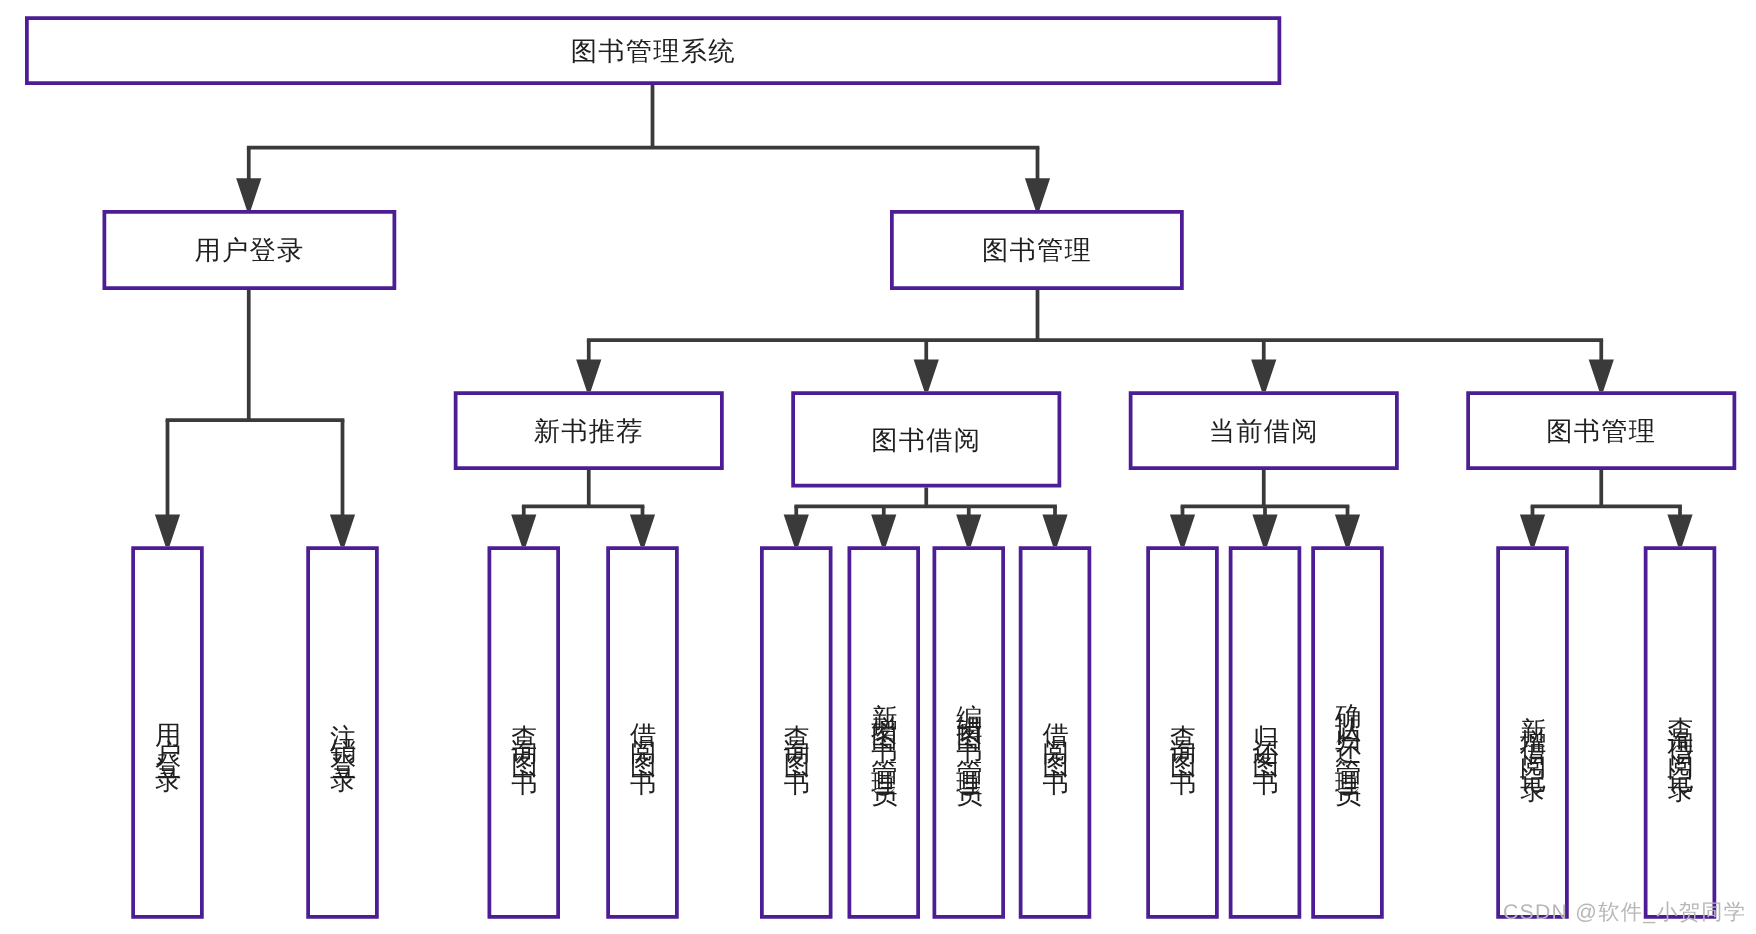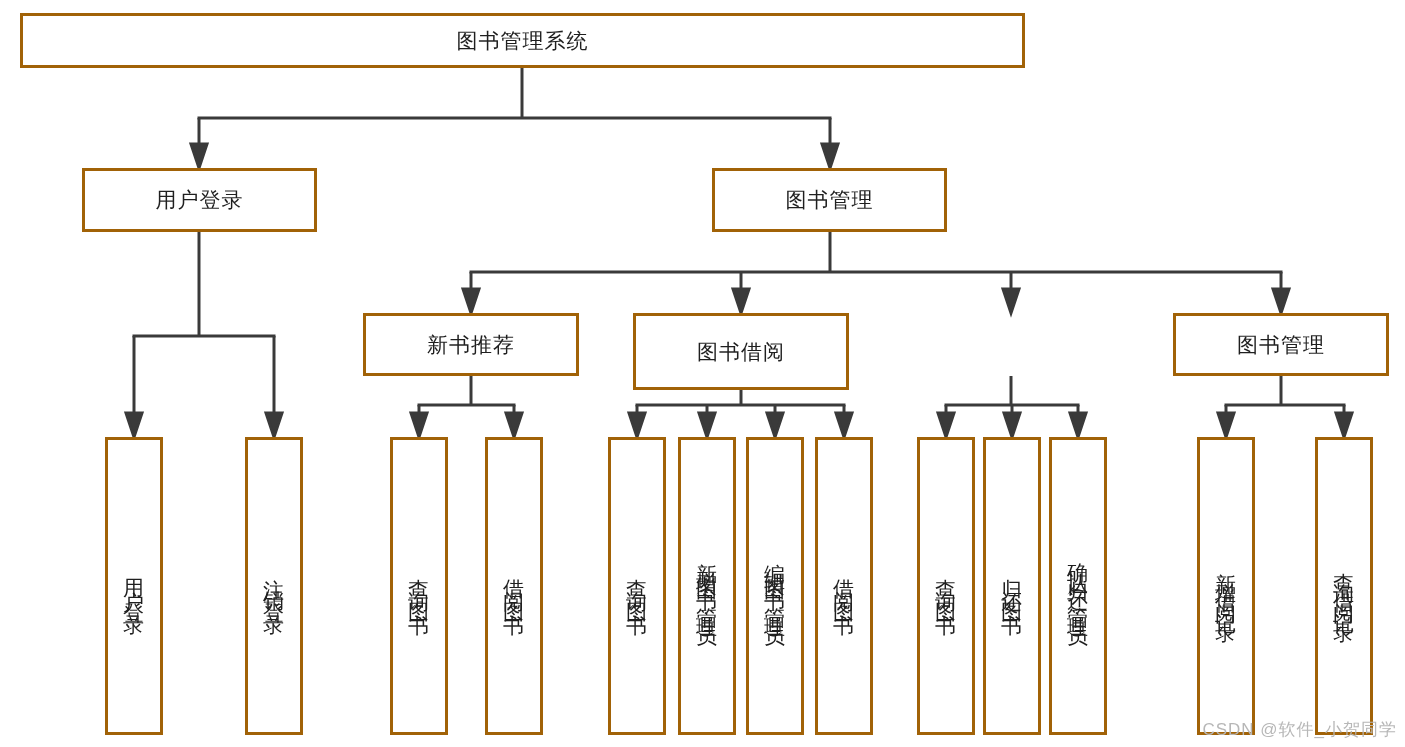--- a/index.html
+++ b/index.html
@@ -14,21 +14,21 @@
   .wires {
     position: absolute;
     left: 0; top: 0;
     width: 1405px; height: 747px;
     pointer-events: none;
   }
   .node {
     position: absolute;
     box-sizing: border-box;
     background: #ffffff;
-    border: 3px solid #a16207;
+    border: 3px solid #4c1d95;
     color: #1f1f1f;
     display: flex;
     align-items: center;
     justify-content: center;
     text-align: center;
   }
   .node.h { font-size: 21px; letter-spacing: 1px; }
   .node.v {
     font-size: 21px;
   }
@@ -119,20 +119,21 @@
     </g>
   </svg>
 
   <div class="node h" style="left:20px; top:13px; width:1005px; height:55px;">图书管理系统</div>
 
   <div class="node h" style="left:82px; top:168px; width:235px; height:64px;">用户登录</div>
   <div class="node h" style="left:712px; top:168px; width:235px; height:64px;">图书管理</div>
 
   <div class="node h" style="left:363px; top:313px; width:216px; height:63px;">新书推荐</div>
   <div class="node h" style="left:633px; top:313px; width:216px; height:77px;">图书借阅</div>
+  <div class="node h" style="left:903px; top:313px; width:216px; height:63px;">当前借阅</div>
   <div class="node h" style="left:1173px; top:313px; width:216px; height:63px;">图书管理</div>
 
   <div class="node v" style="left:105px; top:437px; width:58px; height:298px;">
     <span class="vtext">用户登录</span>
   </div>
   <div class="node v" style="left:245px; top:437px; width:58px; height:298px;">
     <span class="vtext">注销登录</span>
   </div>
 
   <div class="node v" style="left:390px; top:437px; width:58px; height:298px;">

